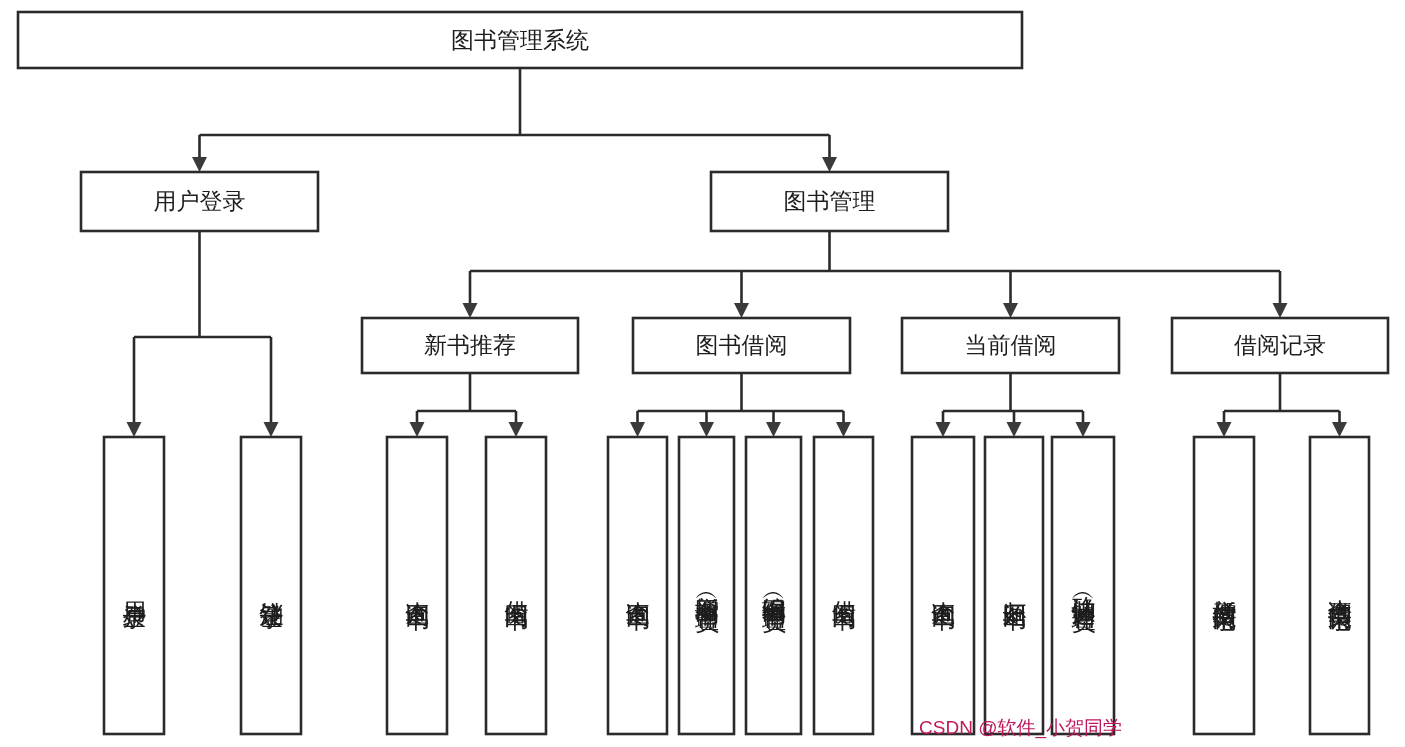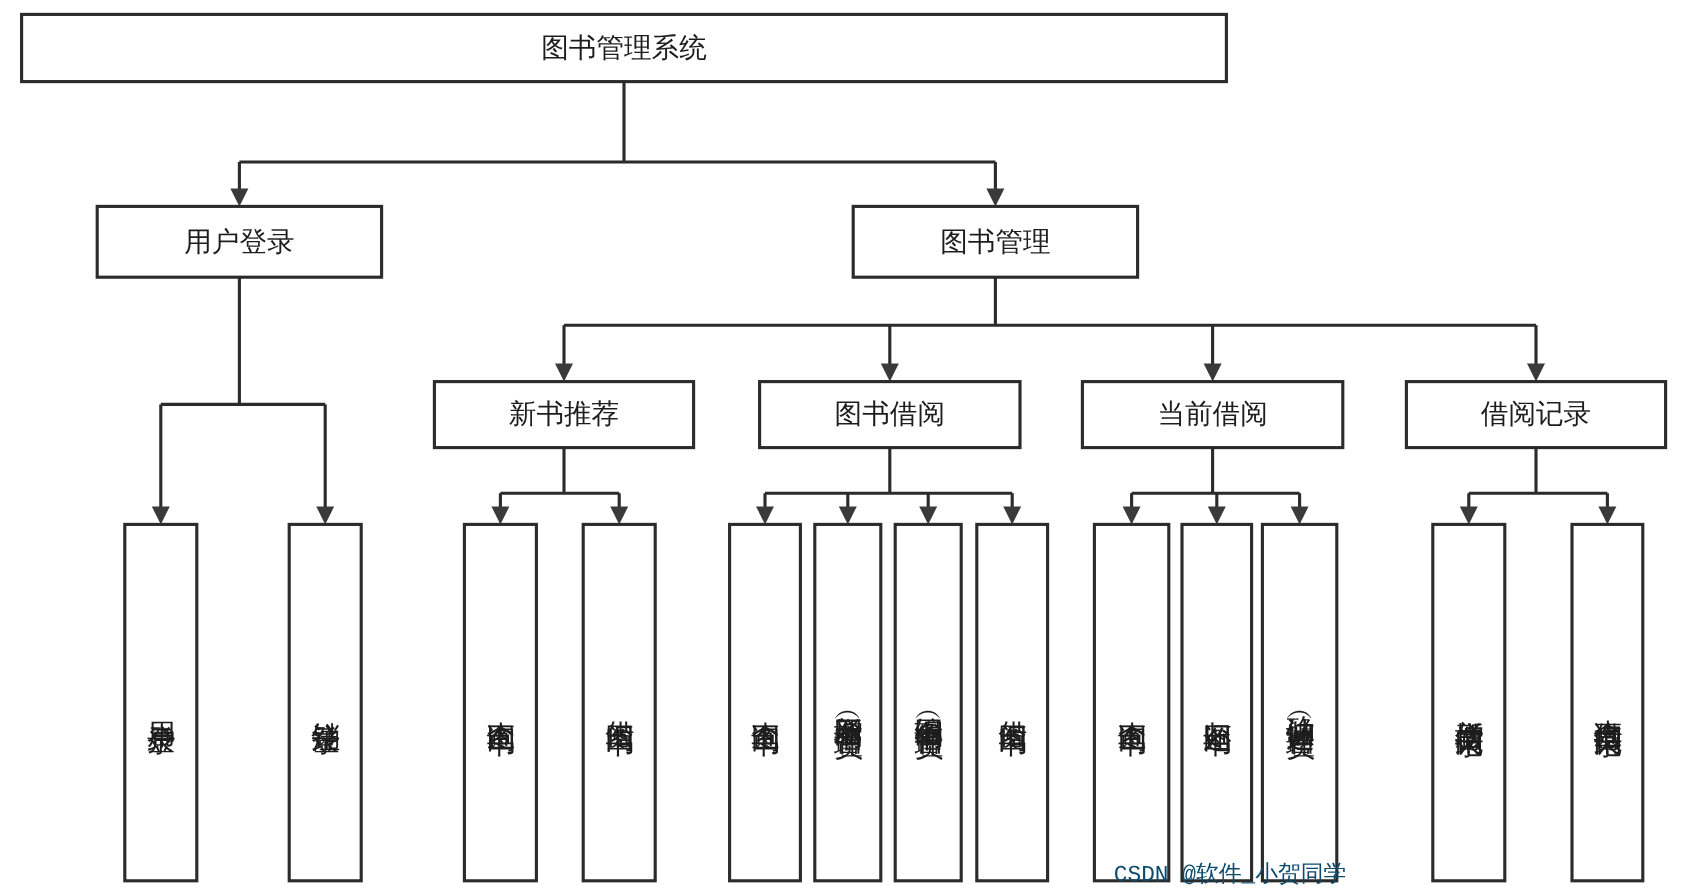--- a/index.html
+++ b/index.html
@@ -61,23 +61,23 @@
     display: flex;
     align-items: center;
     justify-content: center;
     text-align: center;
     pointer-events: none;
   }
   .watermark {
     position: absolute;
     right: 14px;
     bottom: 6px;
-    font-family: Liberation Mono, monospace;
+    font-family: Liberation Sans, sans-serif;
     font-size: 19px;
-    color: #0c4a6e;
+    color: #be185d;
     white-space: nowrap;
   }
 </style>
 </head>
 <body>
 
 <div id="diagram-root">
 
   <svg class="tree-svg" viewBox="0 0 1405 747">
     <g id="connectors-layer">

